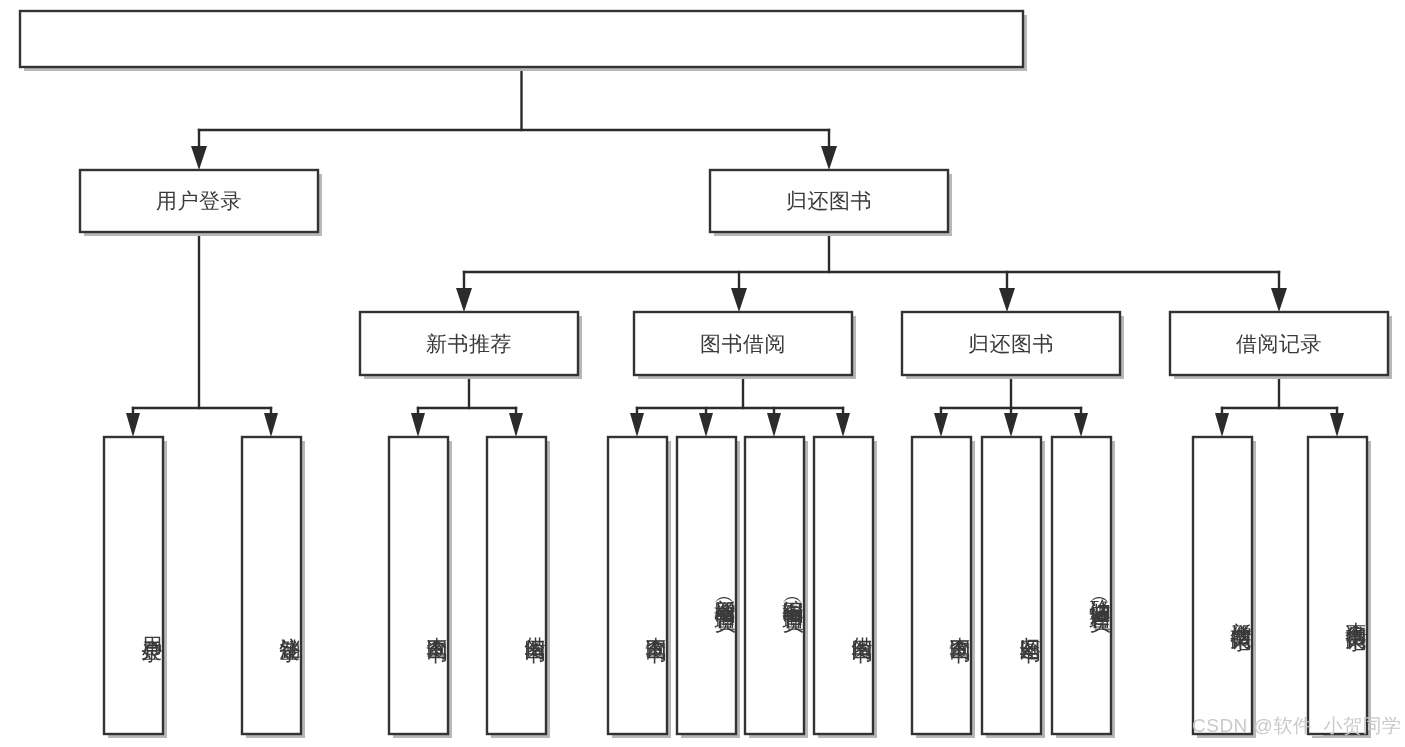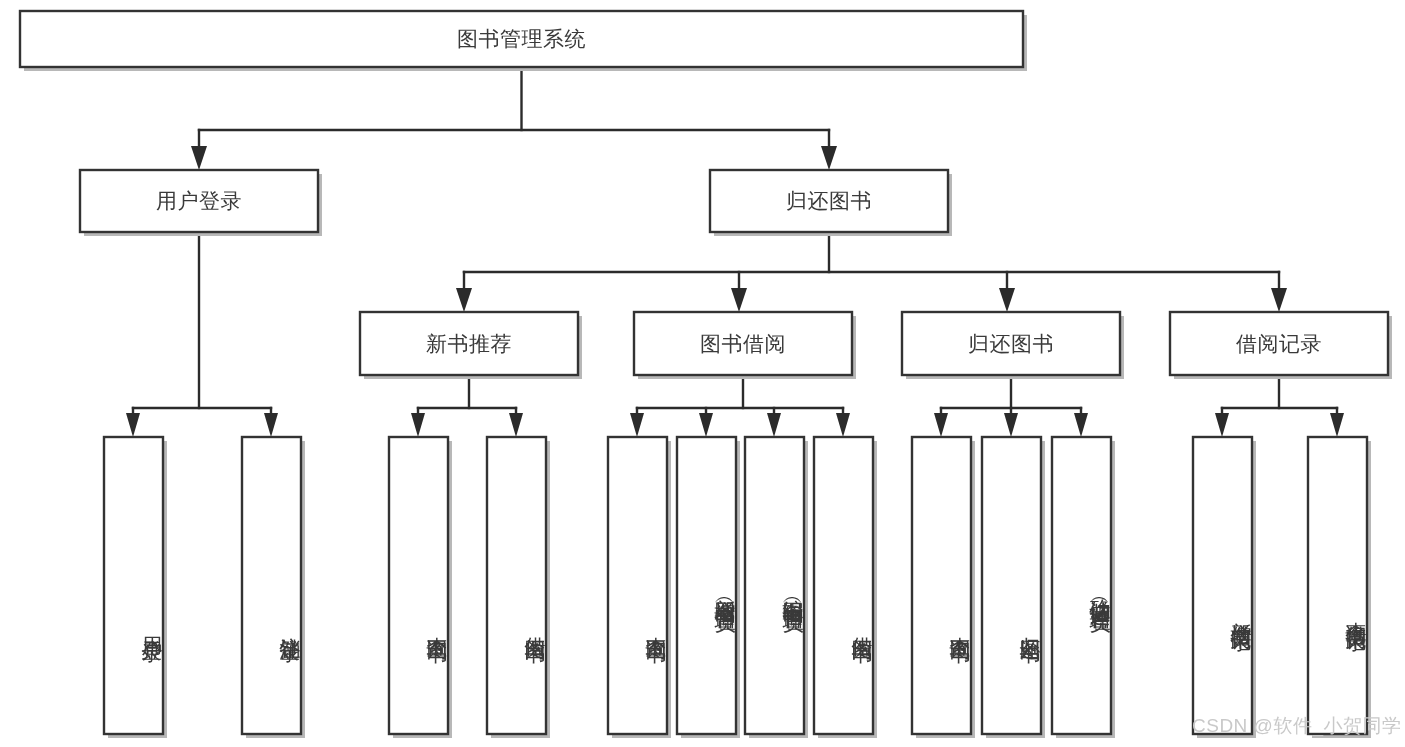--- a/index.html
+++ b/index.html
@@ -195,21 +195,20 @@
       <rect class="node-shadow" x="1056" y="441" width="59" height="297"></rect>
       <rect class="node-box" x="1052" y="437" width="59" height="297"></rect>
 
       <rect class="node-shadow" x="1197" y="441" width="59" height="297"></rect>
       <rect class="node-box" x="1193" y="437" width="59" height="297"></rect>
       <rect class="node-shadow" x="1312" y="441" width="59" height="297"></rect>
       <rect class="node-box" x="1308" y="437" width="59" height="297"></rect>
     </g>
   </svg>
 
-  <div class="node-label-h" style="left:20px; top:11px; width:1003px; height:56px;">图书管理系统</div>
 
   <div class="node-label-h" style="left:80px; top:170px; width:238px; height:62px;">用户登录</div>
   <div class="node-label-h" style="left:710px; top:170px; width:238px; height:62px;">归还图书</div>
 
   <div class="node-label-h" style="left:360px; top:312px; width:218px; height:63px;text-align:right;">新书推荐</div>
   <div class="node-label-h" style="left:634px; top:312px; width:218px; height:63px;">图书借阅</div>
   <div class="node-label-h" style="left:902px; top:312px; width:218px; height:63px;">归还图书</div>
   <div class="node-label-h" style="left:1170px; top:312px; width:218px; height:63px;border-radius:11px;">借阅记录</div>
 
   <div class="node-label-v" style="left:104px; top:507px; width:59px; height:227px;">用户登录</div>

